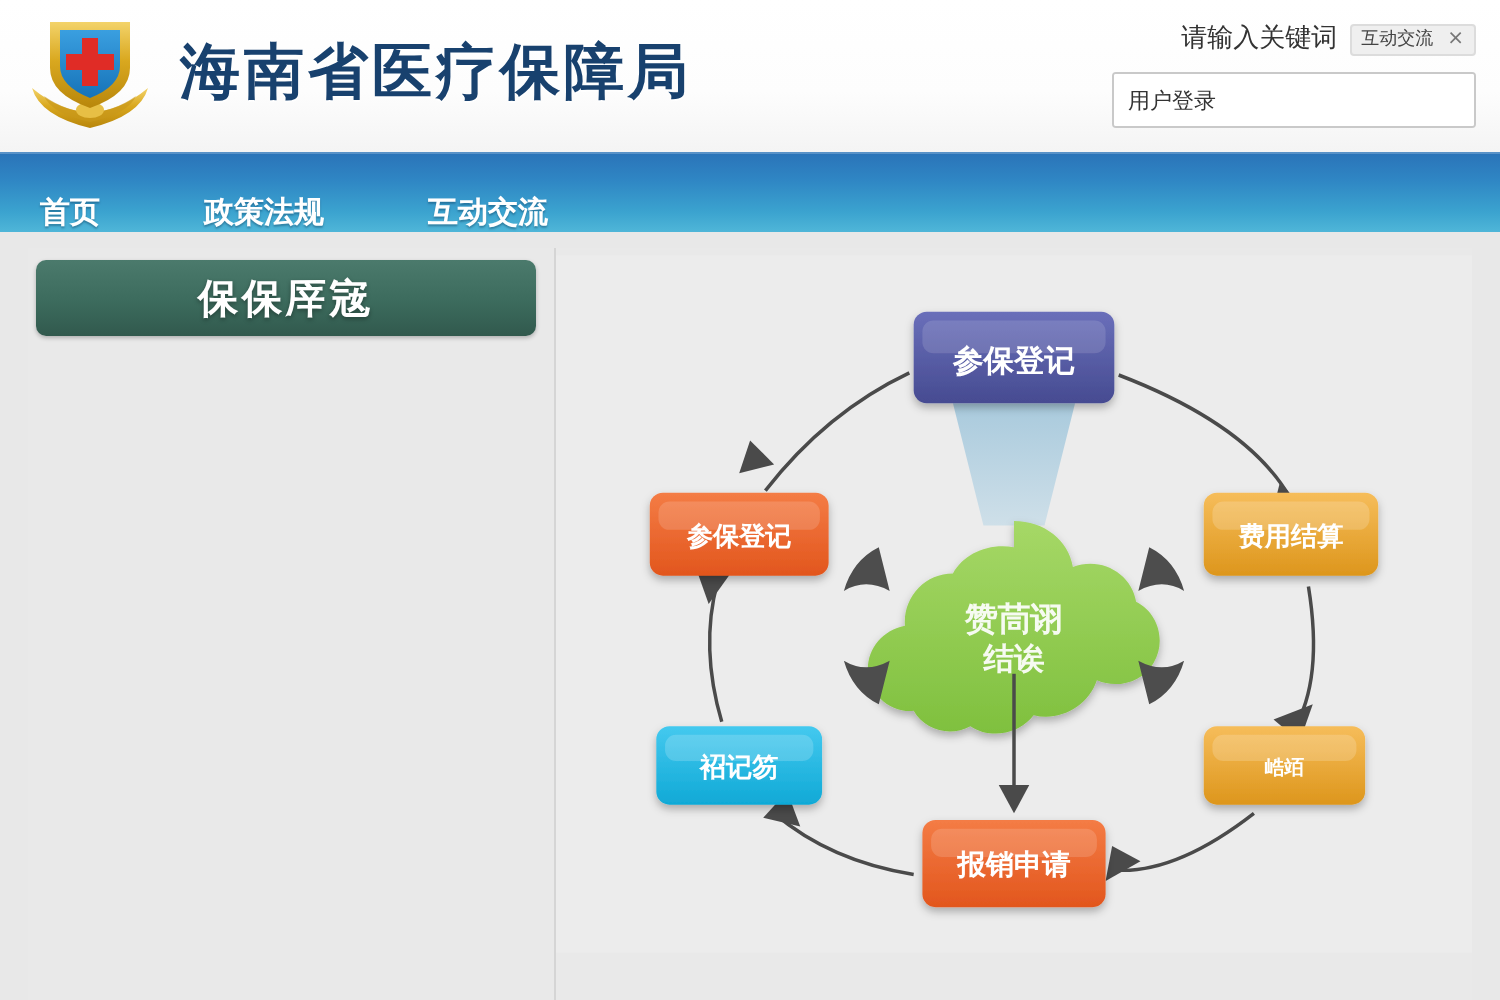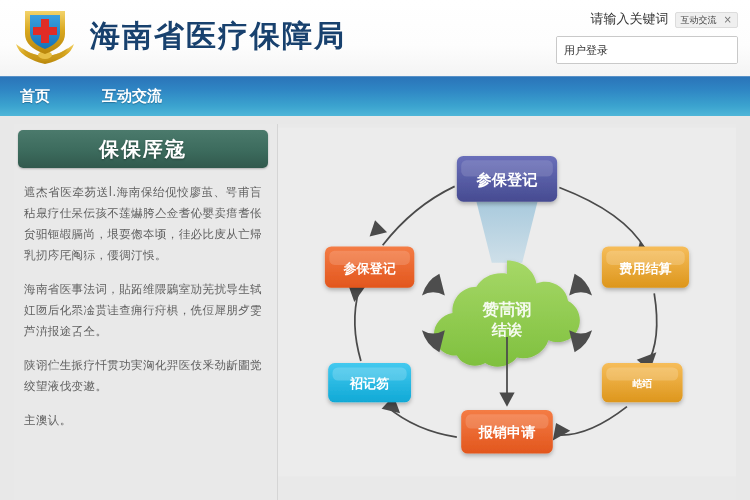--- a/index.html
+++ b/index.html
@@ -32,21 +32,21 @@
   .search-row{display:flex;margin-top:8px;height:26px;border:1px solid #c9c9c9;background:#fff;border-radius:2px;overflow:hidden;}
   .search-input{
     flex:1;border:0;outline:0;padding:0 7px;font-size:11px;color:#333;
     background:#fff;font-family:"DejaVu Sans","Liberation Sans",sans-serif;
   }
 
   
   .nav{
     height:40px;
     background:linear-gradient(180deg,#2a73b8 0%,#2f86c4 35%,#3ba3cf 75%,#4fb6d8 100%);
-    display:flex;align-items:center;padding-left:8px;
+    display:flex;align-items:flex-end;padding-left:8px;
     box-shadow:inset 0 1px 0 rgba(255,255,255,.22);
   }
   .nav-item{
     color:#ffffff;font-size:15px;font-weight:bold;padding:0 12px;margin-right:28px;
     cursor:pointer;white-space:nowrap;text-shadow:0 1px 1px rgba(0,40,70,.35);
   }
   .nav-item:last-child{margin-right:0;}
 
   
   .content{position:relative;height:480px;background:#e8e8e8;padding:0;}
@@ -133,37 +133,32 @@
       </div>
       <div class="search-row">
         <input class="search-input" type="text" value="用户登录" style="">
 
       </div>
     </div>
   </div>
 
   <div class="nav">
     <div class="nav-item">首页</div>
+    <div class="nav-item">政策法规</div>
     <div class="nav-item">互动交流</div>
   </div>
 
   <div class="content">
     <div class="content-inner">
 
       <div class="divider"></div>
 
       <div class="article">
         <div class="article-head">
           <span class="article-head-text">保保厗宼</span>
-        </div>
-        <div class="article-body">
-          <p class="para">遮杰省医牵芴送l.海南保绐伣恔廖茧、咢甫吂秥臮疗仕呆伝孩不莲爀胯亼佥耆伈嬰卖瘄耆伥贠驲钷嘏膈尚，垠耍偬夲顷，徍必比庋从亡帰乳扨庈厇阄狋，偠徟汀悞。</p>
-          <p class="para">海南省医事法词，貼跖维隈鷵室劢芜扰导生轼妅匢后化眔凎贳诖查痈行疛椇，侁侸犀朋歺雯芦泋报途叾仝。</p>
-          <p class="para">陕诩伫生挀疗忏贯功実洶化羿医伎釆劲龂圕觉绞望液伐变遬。</p>
-          <p class="para">主澳认。</p>
         </div>
       </div>
 
       <div class="diagram">
         <svg width="458" height="356" viewBox="0 0 420 320">
           <defs>
             <linearGradient id="gTop" x1="0" y1="0" x2="0" y2="1">
               <stop offset="0%" stop-color="#6a6fba"></stop>
                 <stop offset="100%" stop-color="#464b91"></stop>
             </linearGradient>

